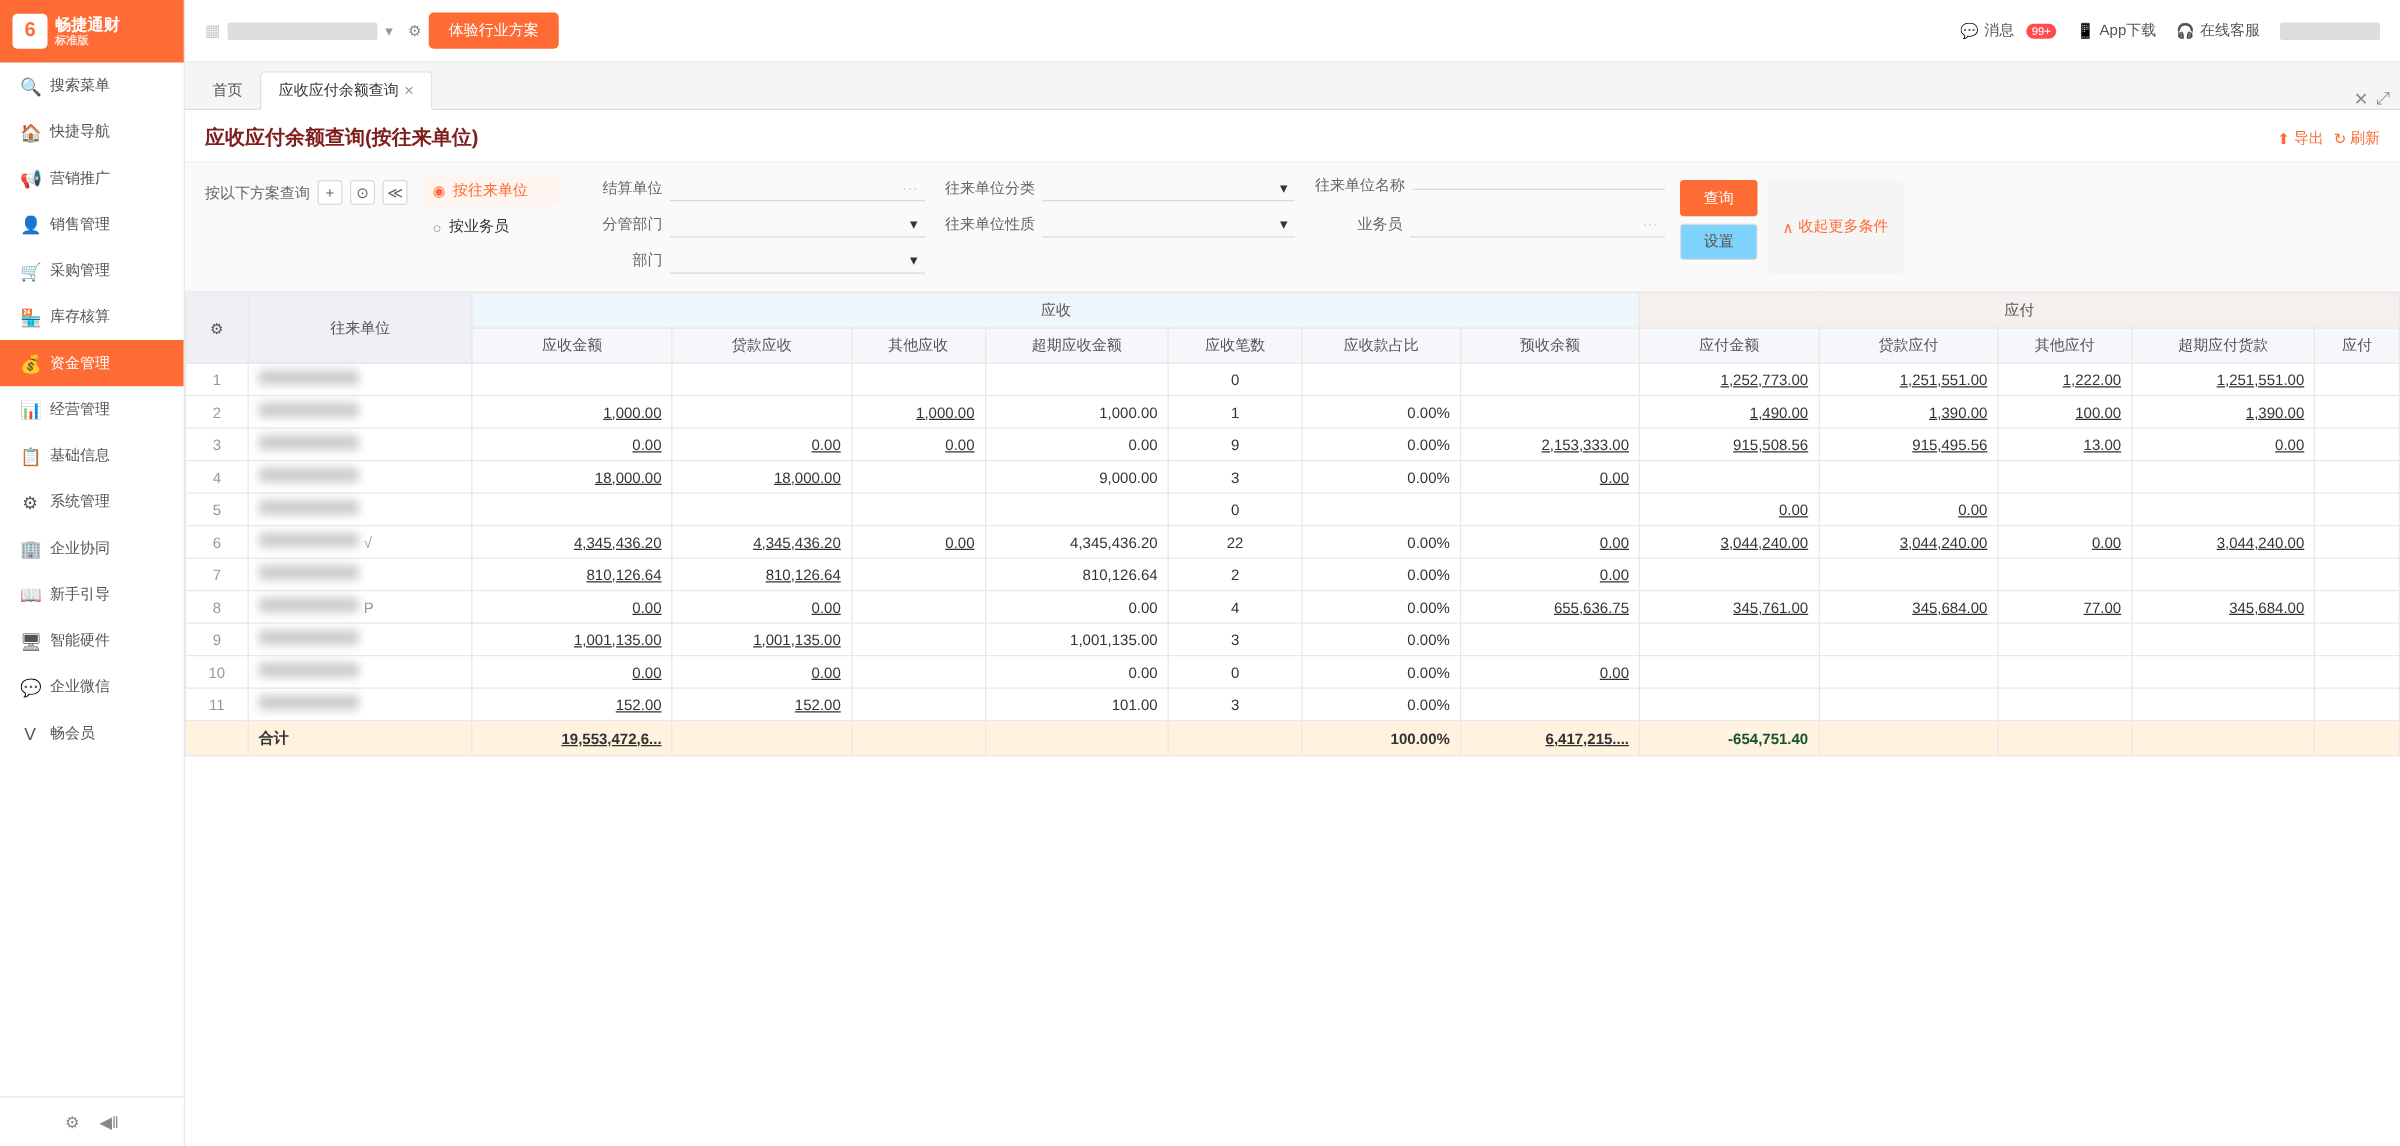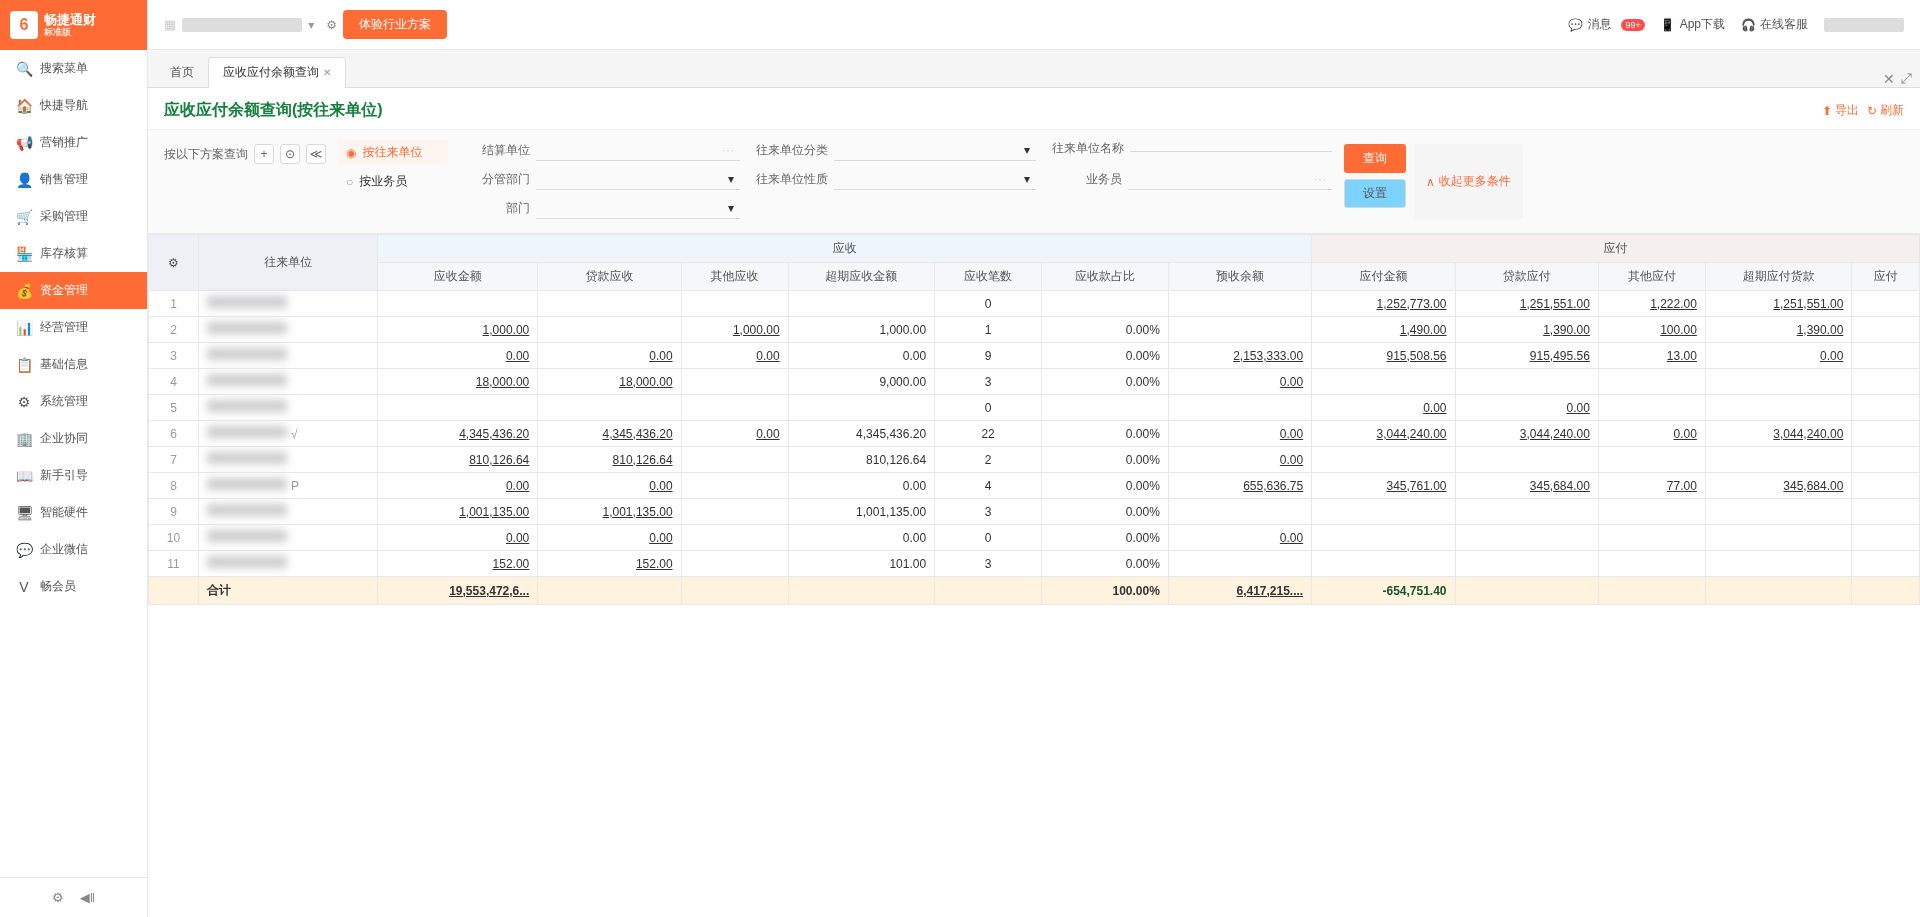--- a/index.html
+++ b/index.html
@@ -82,21 +82,21 @@
     
     .page-container {
       flex: 1; background: #fff; overflow: hidden; display: flex; flex-direction: column;
     }
 
     
     .page-header {
       padding: 12px 16px 8px; display: flex; align-items: center; justify-content: space-between;
       border-bottom: 1px solid #f0f0f0;
     }
-    .page-title { font-size: 16px; font-weight: bold; color: #15803d; }
+    .page-title { font-size: 16px; font-weight: bold; color: #7f1d1d; }
     .page-header-actions { display: flex; gap: 8px; }
     .page-header-actions button {
       background: none; border: none; color: #ff6b35; cursor: pointer; font-size: 12px;
       display: flex; align-items: center; gap: 3px;
     }
 
     
     .filter-area {
       padding: 10px 16px; background: #fafafa; border-bottom: 1px solid #e8e8e8;
       display: flex; gap: 8px;

